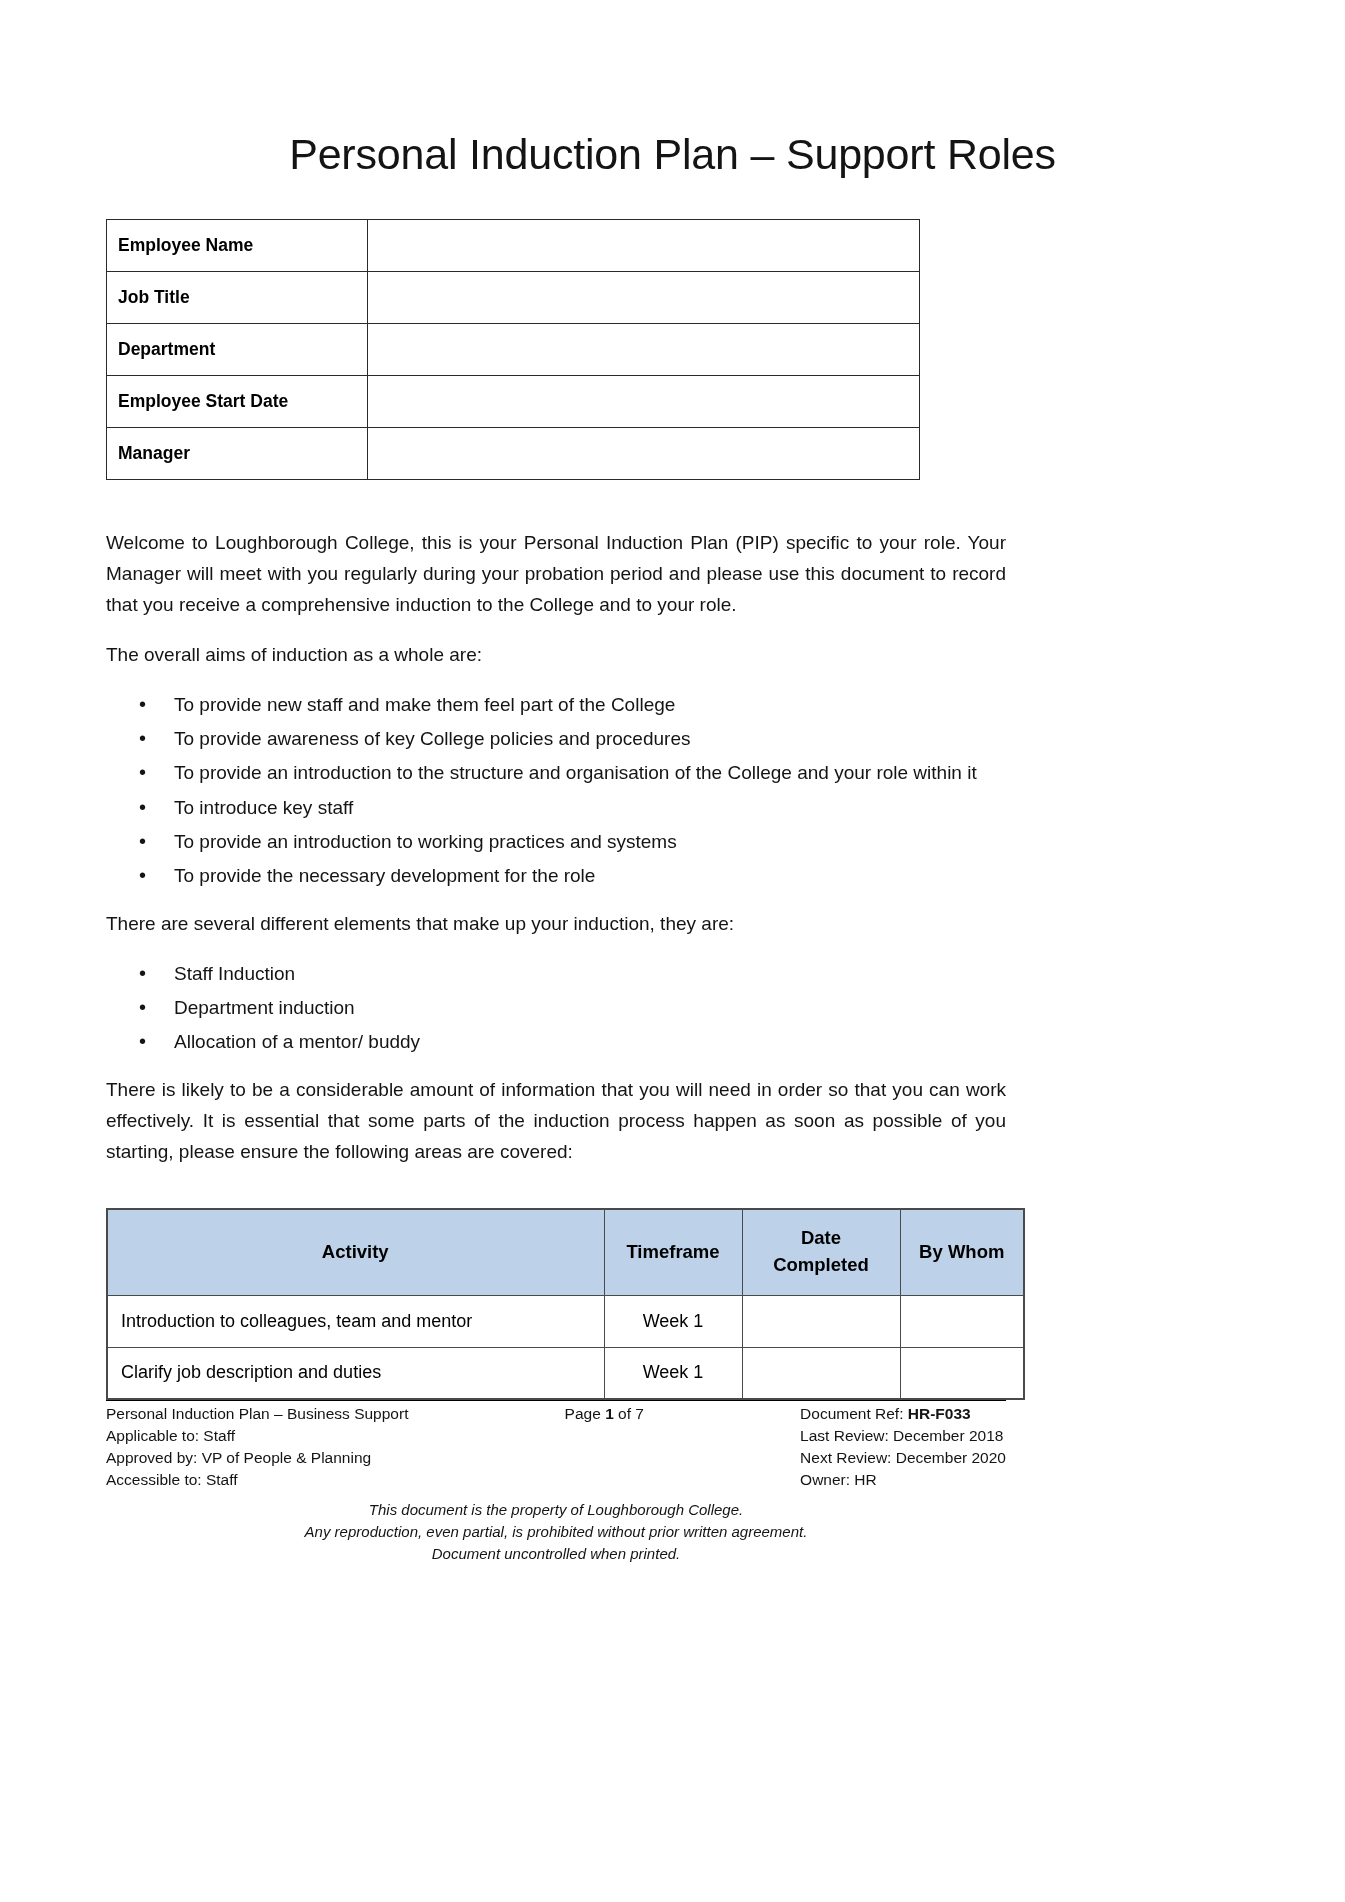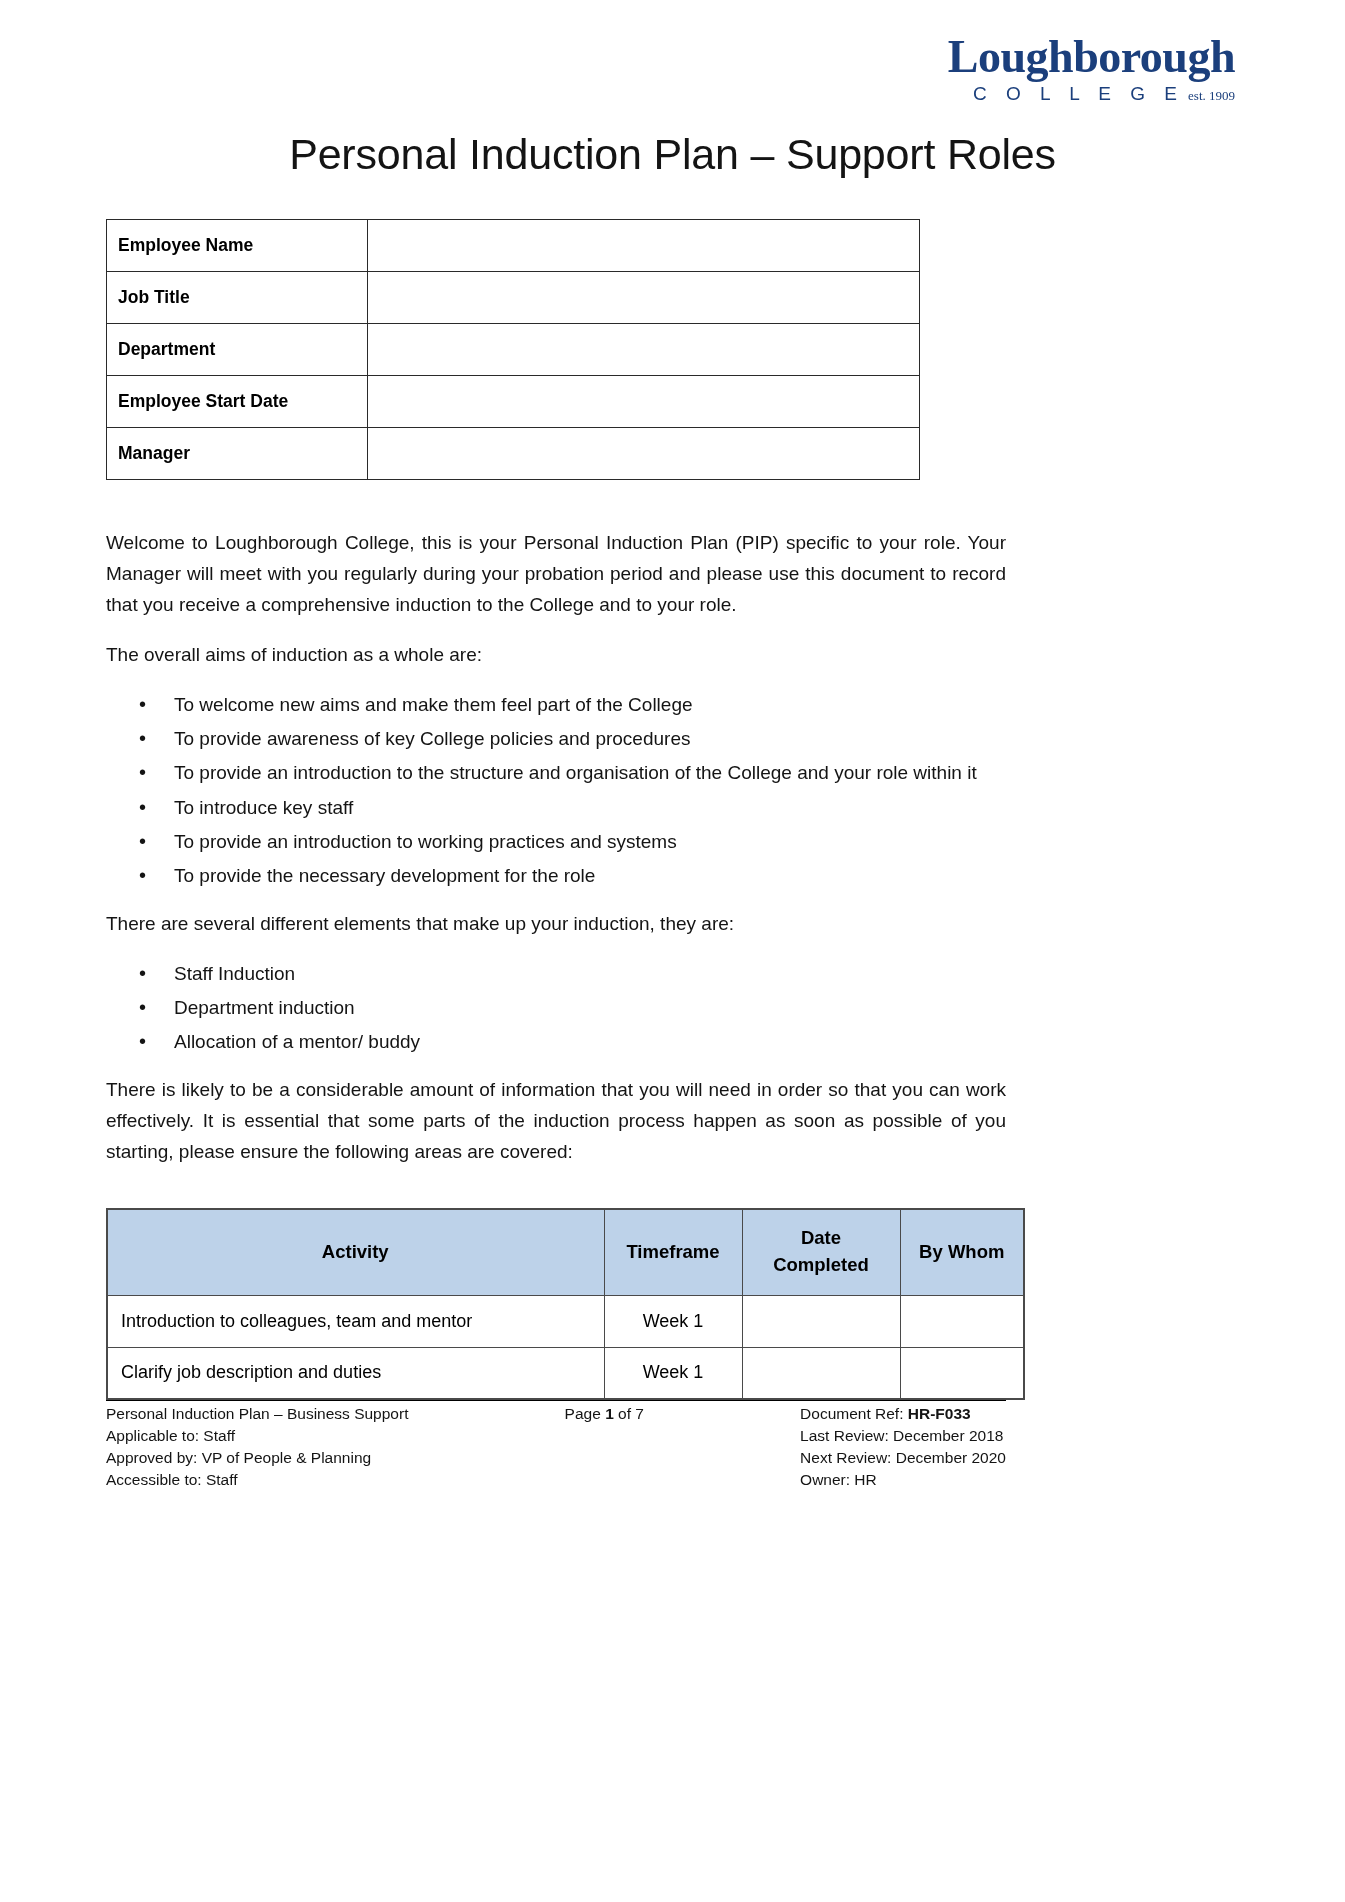--- a/index.html
+++ b/index.html
@@ -197,27 +197,20 @@
     line-height: 1.45;
     margin-top: 8px;
   }
   b.strong { font-weight: bold; }
 </style>
 </head>
 <body>
 
 <div class="page">
 
-  <div class="logo-block">
-    <span class="logo-word">Loughborough</span>
-    <span class="logo-sub-row">
-      <span class="logo-college">C O L L E G E</span>
-      <span class="logo-est">est. 1909</span>
-    </span>
-  </div>
 
   <div class="doc-title">Personal Induction Plan – Support Roles</div>
 
   <table class="info-table">
     <tbody>
       <tr>
         <td class="info-label">Employee Name</td>
         <td class="info-value"></td>
       </tr>
       <tr>
@@ -239,21 +232,21 @@
     </tbody>
   </table>
 
   <div class="body-area">
 
     <p class="para">Welcome to Loughborough College, this is your Personal Induction Plan (PIP) specific to your role. Your Manager will meet with you regularly during your probation period and please use this document to record that you receive a comprehensive induction to the College and to your role.</p>
 
     <p class="para tight">The overall aims of induction as a whole are:</p>
 
     <ul class="bullets">
-      <li>To welcome new aims and make them feel part of the College</li>
+      <li>To provide new staff and make them feel part of the College</li>
       <li>To provide awareness of key College policies and procedures</li>
       <li>To provide an introduction to the structure and organisation of the College and your role within it</li>
       <li>To introduce key staff</li>
       <li>To provide an introduction to working practices and systems</li>
       <li>To provide the necessary development for the role</li>
     </ul>
 
     <p class="para tight">There are several different elements that make up your induction, they are:</p>
 
     <ul class="bullets">
@@ -305,15 +298,20 @@
       <div class="footer-mid">
         <span>Page </span><b class="strong">1</b><span> of 7</span>
       </div>
       <div class="footer-right">
         <div><span>Document Ref: </span><b class="strong">HR-F033</b></div>
         <div>Last Review: December 2018</div>
         <div>Next Review: December 2020</div>
         <div>Owner: HR</div>
       </div>
     </div>
+    <div class="footer-center-note">
+      <div>This document is the property of Loughborough College.</div>
+      <div>Any reproduction, even partial, is prohibited without prior written agreement.</div>
+      <div>Document uncontrolled when printed.</div>
+    </div>
   </div>
 
 </div>
 
 </body></html>

